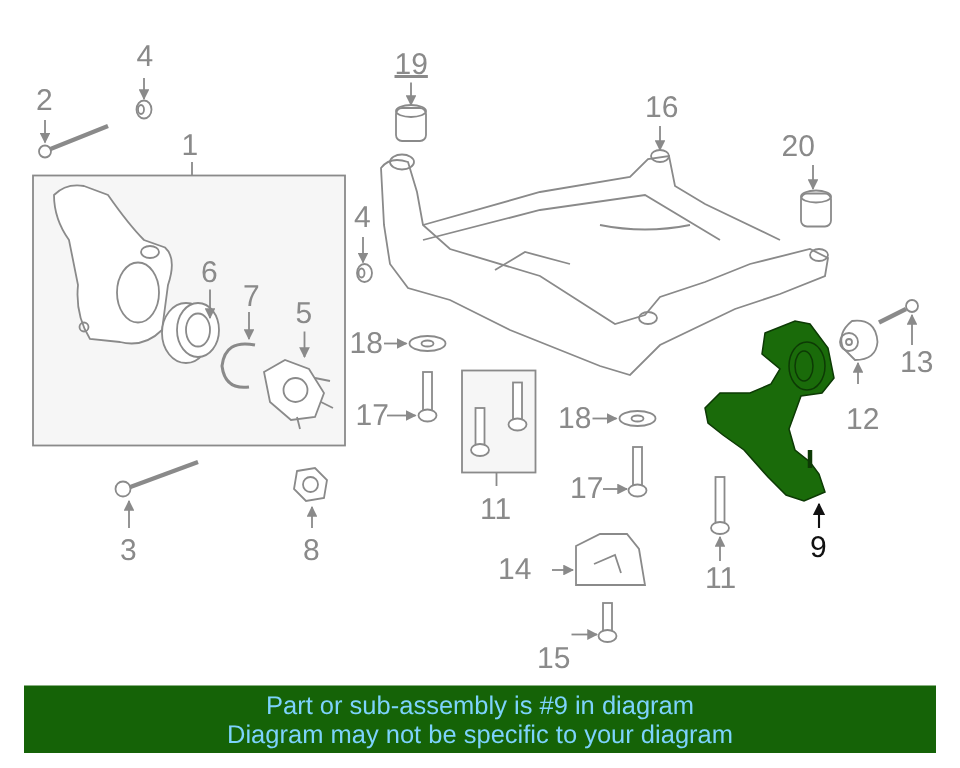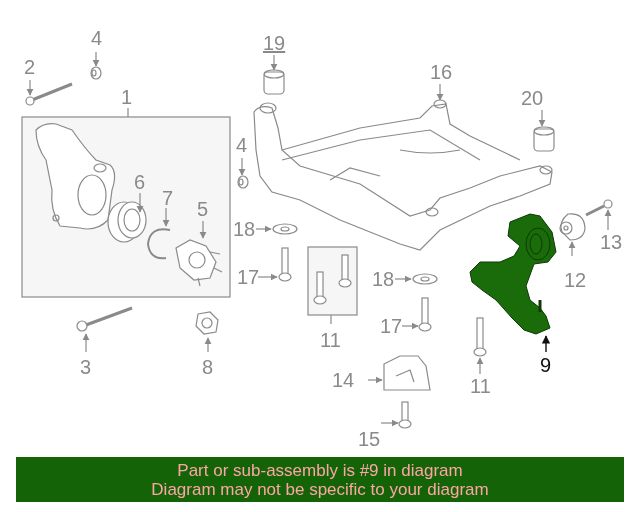--- a/index.html
+++ b/index.html
@@ -1,20 +1,20 @@
 <!DOCTYPE html>
 <html><head>
   <meta charset="utf-8">
   <style>
     html, body { margin: 0; padding: 0; background: #ffffff; }
     body { width: 640px; height: 512px; position: relative; overflow: hidden; font-family: "Liberation Sans", sans-serif; }
     #diagram { position: absolute; left: 0; top: 0; width: 640px; height: 512px; }
     .lbl { position: absolute; font-size: 20px; color: #8a8a8a; line-height: 1; white-space: nowrap; }
     .lbl.active { color: #111111; }
-    #banner { position: absolute; left: 16px; top: 457px; width: 608px; height: 45px; background: #156307; text-align: center; color: #fca5a5; font-size: 17px; line-height: 19px; padding-top: 4px; box-sizing: border-box; }
+    #banner { position: absolute; left: 16px; top: 457px; width: 608px; height: 45px; background: #156307; text-align: center; color: #7dd3fc; font-size: 17px; line-height: 19px; padding-top: 4px; box-sizing: border-box; }
     #banner div { white-space: nowrap; }
   </style>
 </head>
 <body>
 
 <svg id="diagram" viewBox="0 0 640 512" xmlns="http://www.w3.org/2000/svg">
   <defs>
     <marker id="arr" viewBox="0 0 10 10" refX="9" refY="5" markerWidth="6" markerHeight="6" orient="auto">
       <path d="M0,0 L10,5 L0,10 z" fill="#8a8a8a"></path>
     </marker>

